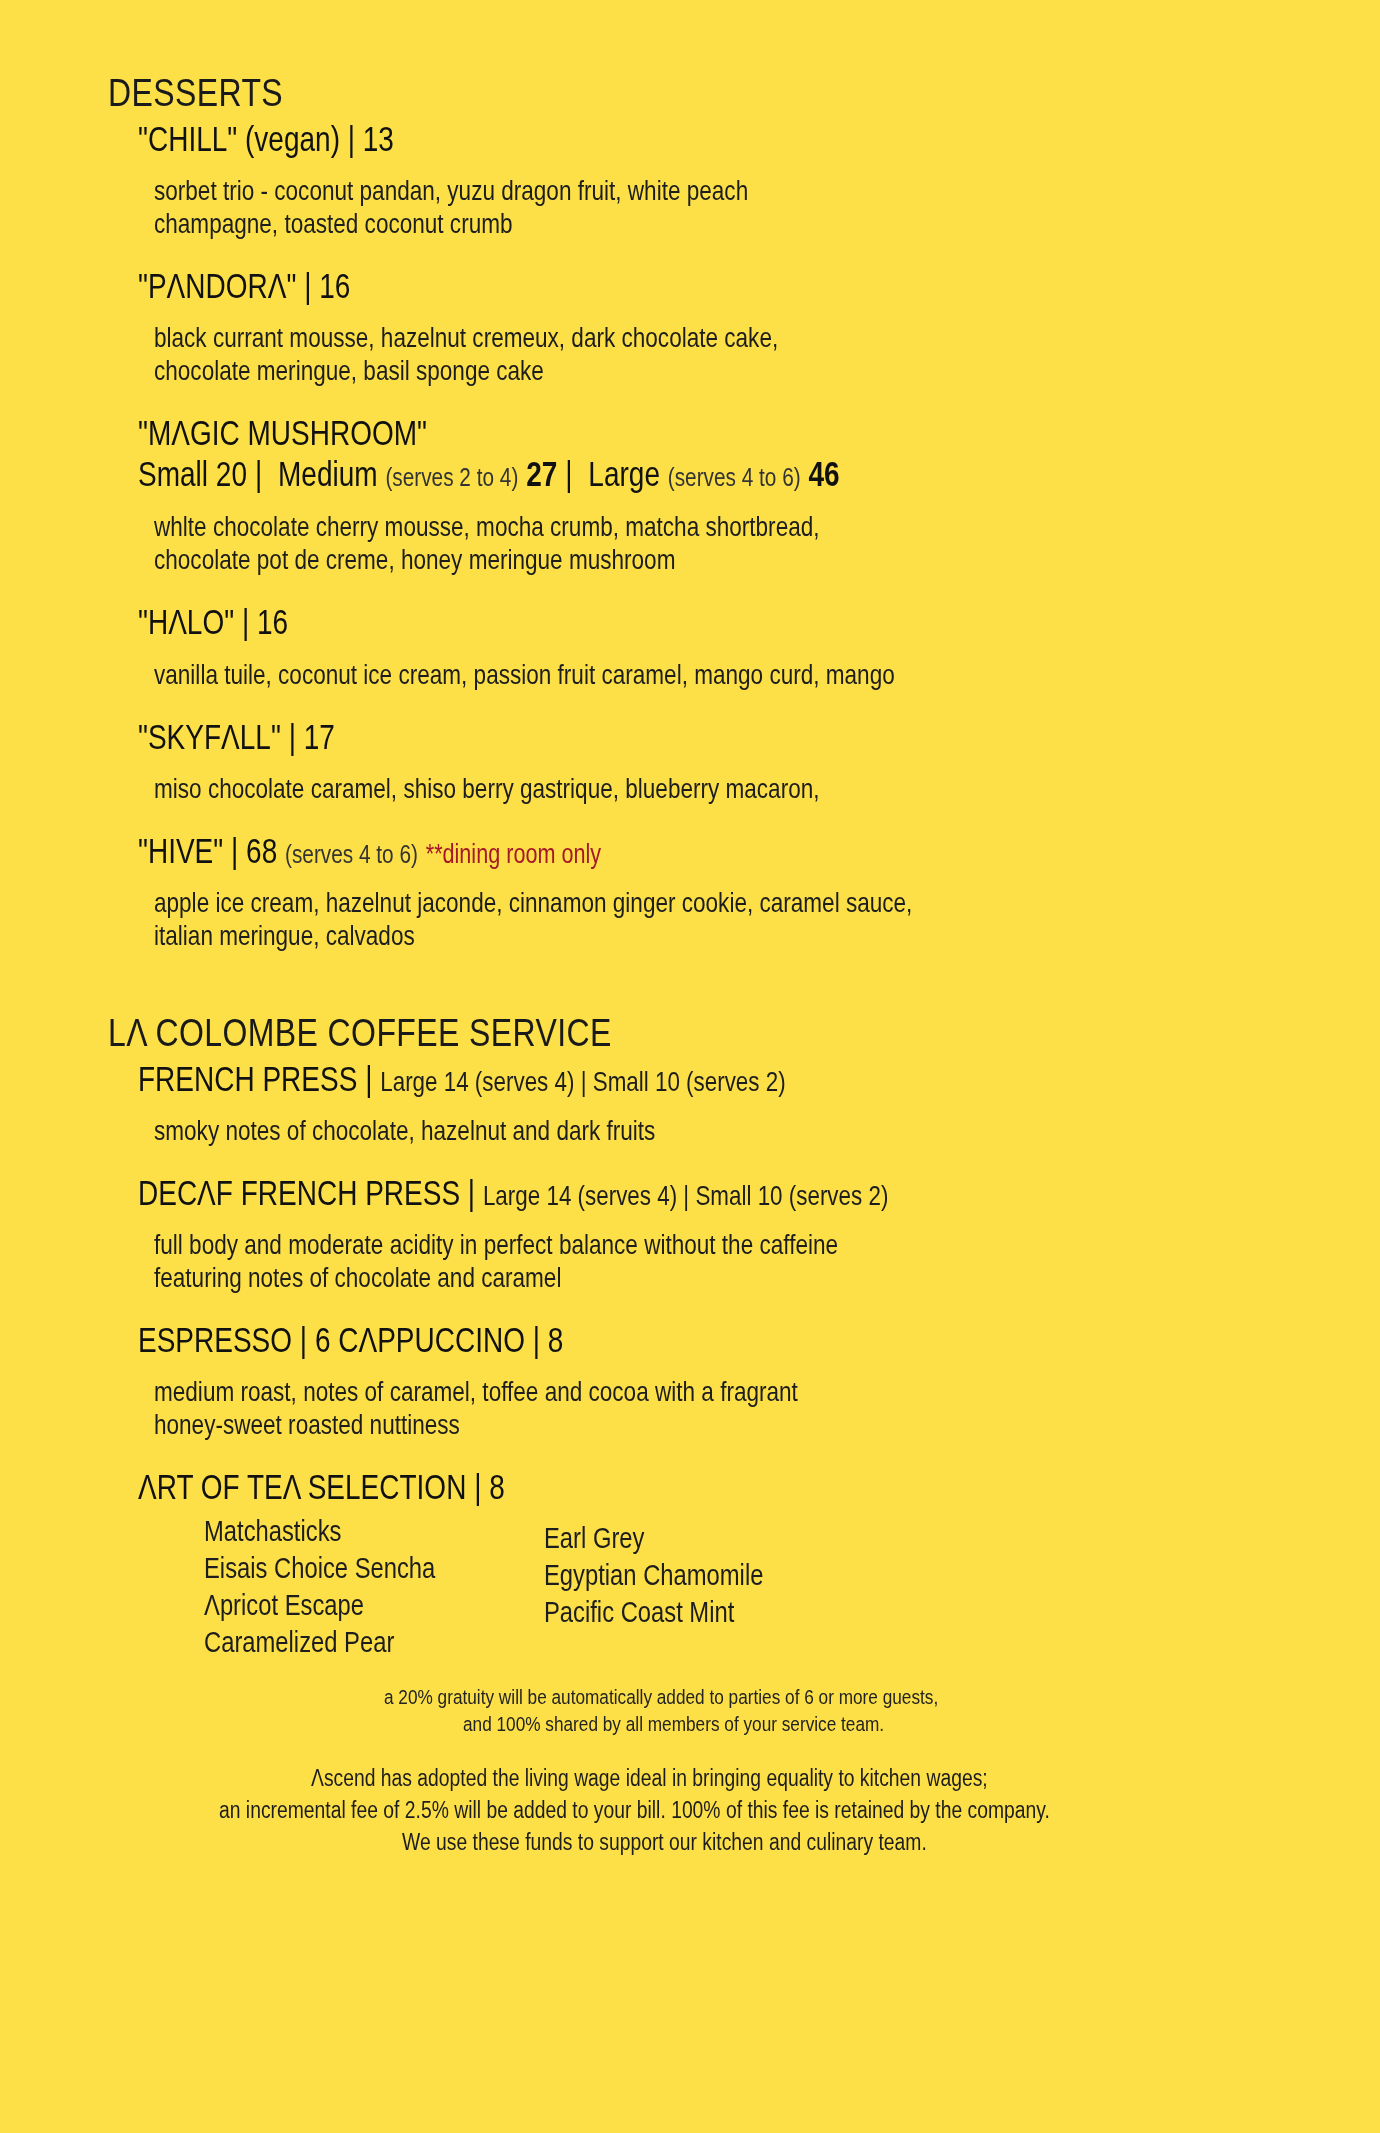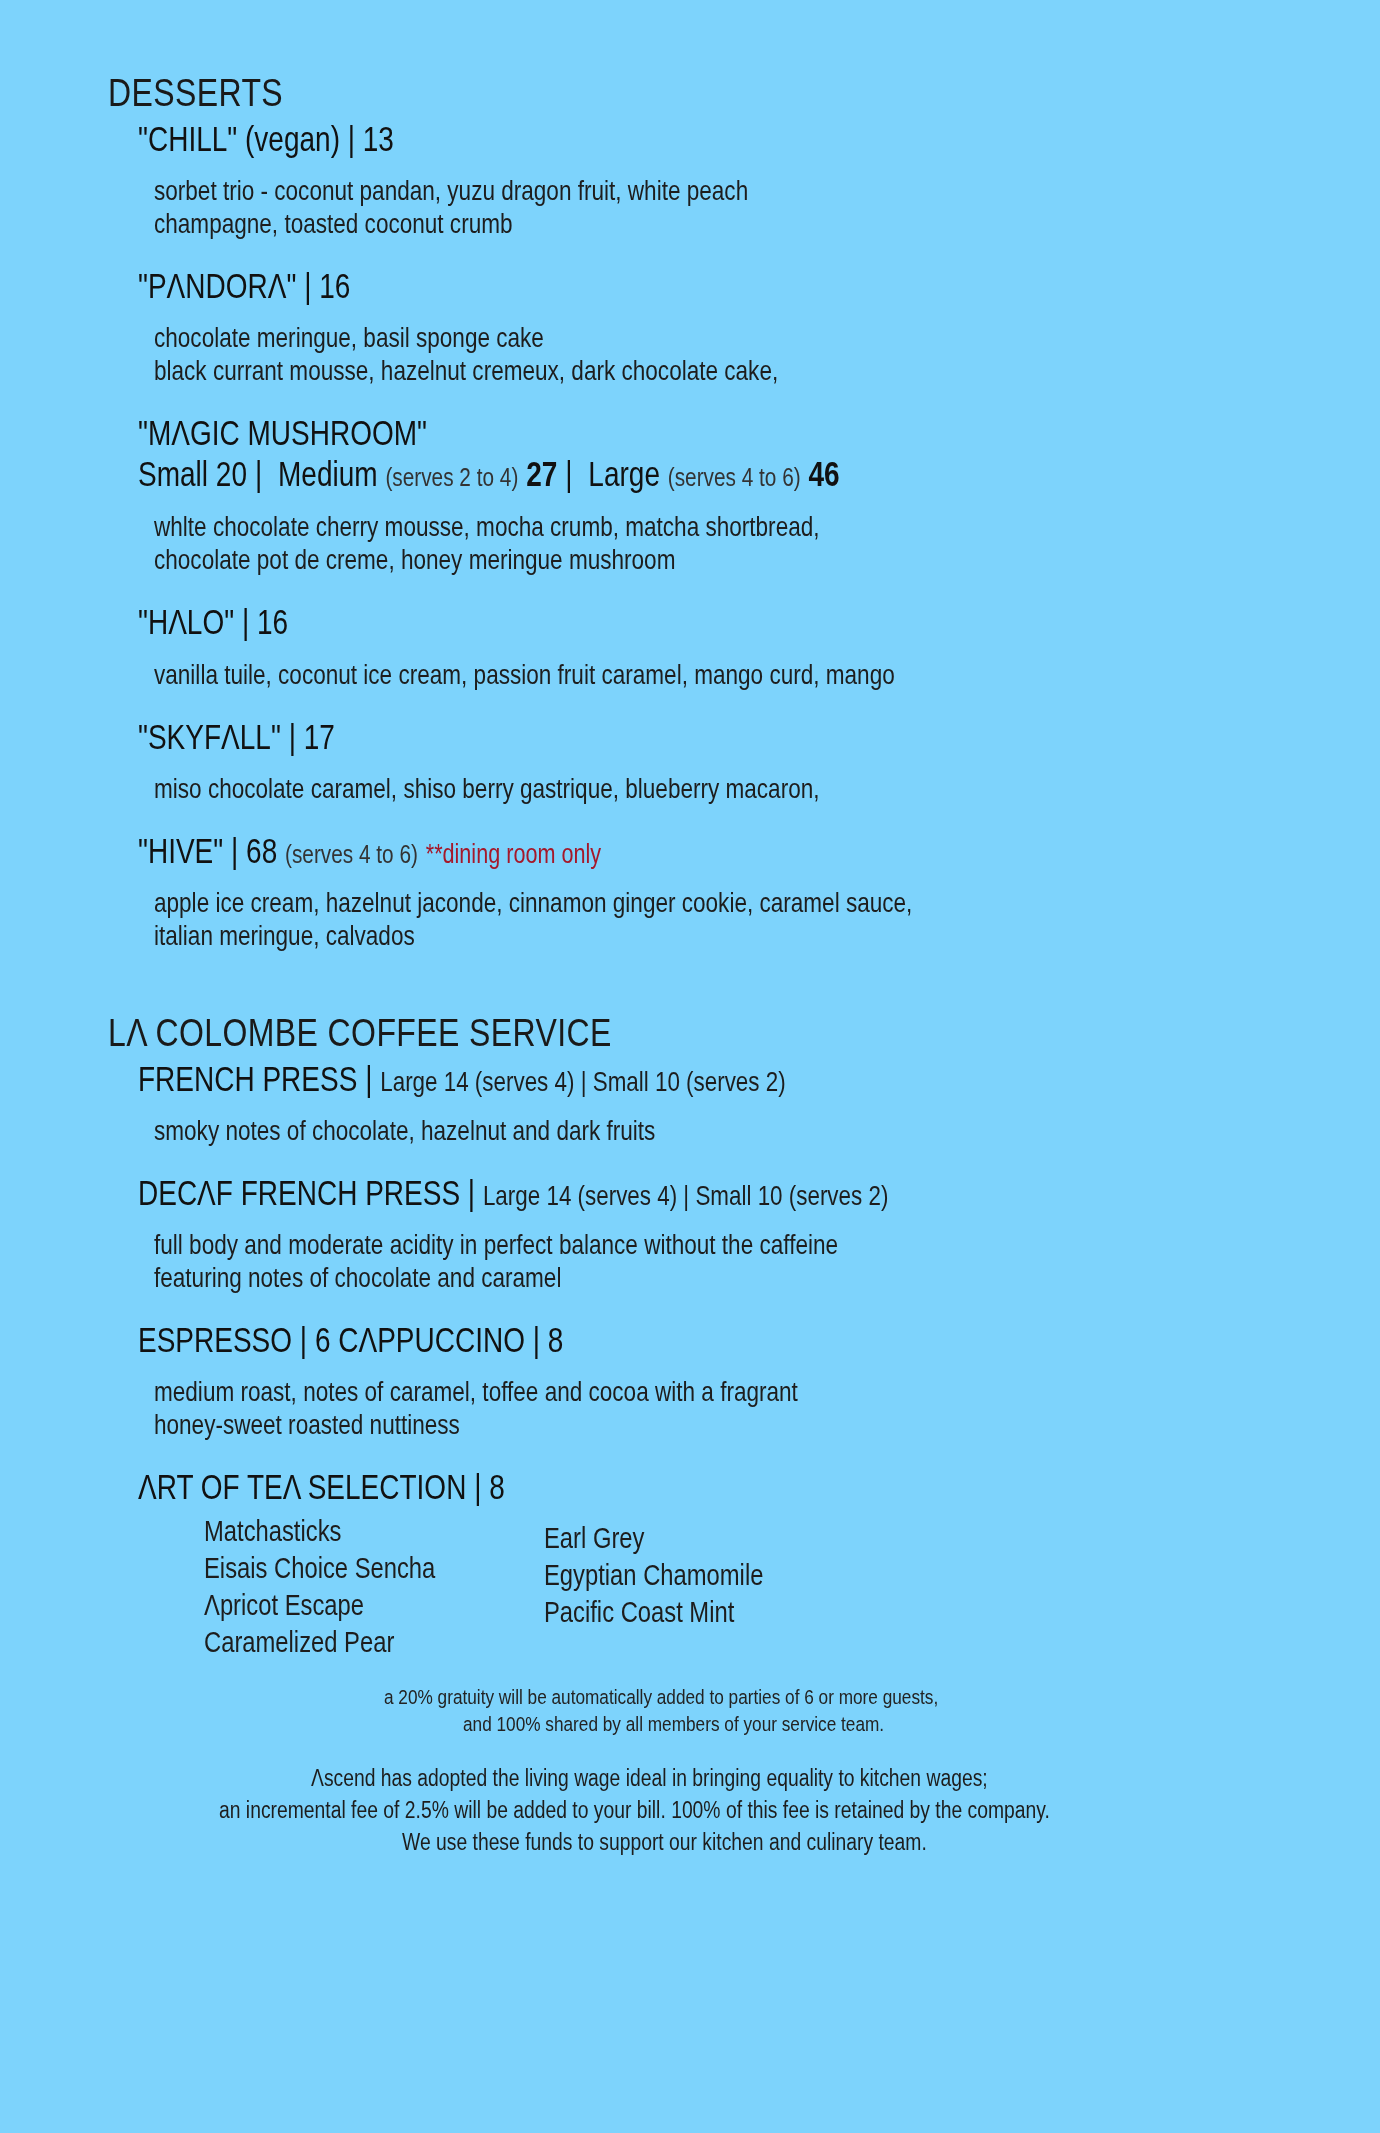--- a/index.html
+++ b/index.html
@@ -14,21 +14,21 @@
     font-family: "Liberation Sans", "DejaVu Sans", sans-serif;
     color: #111111;
     -webkit-font-smoothing: antialiased;
   }
   .page {
     position: relative;
     width: 1380px;
     height: 2133px;
     box-sizing: border-box;
     padding: 72px 60px 0 108px;
-    background: #7dd3fc;
+    background: #fde047;
   }
 
   
   .cond {
     transform: scaleX(0.80);
     transform-origin: left center;
     white-space: nowrap;
     display: inline-block;
   }
 
@@ -138,22 +138,22 @@
         <div class="item-title"><span class="cond">"CHILL" (vegan) | 13</span></div>
         <div class="item-desc">
           <span class="line"><span class="cond">sorbet trio - coconut pandan, yuzu dragon fruit, white peach</span></span>
           <span class="line"><span class="cond">champagne, toasted coconut crumb</span></span>
         </div>
       </li>
 
       <li class="item">
         <div class="item-title"><span class="cond">"PΛNDORΛ" | 16</span></div>
         <div class="item-desc">
+          <span class="line"><span class="cond">black currant mousse, hazelnut cremeux, dark chocolate cake,</span></span>
           <span class="line"><span class="cond">chocolate meringue, basil sponge cake</span></span>
-          <span class="line"><span class="cond">black currant mousse, hazelnut cremeux, dark chocolate cake,</span></span>
         </div>
       </li>
 
       <li class="item">
         <div class="item-title"><span class="cond">"MΛGIC MUSHROOM"</span></div>
         <div class="sizes"><span class="cond"><span>Small</span> <span>20</span><span class="pipe">|</span> <span>Medium</span> <span class="serves">(serves 2 to 4)</span> <span class="big-price">27</span><span class="pipe">|</span> <span>Large</span> <span class="serves">(serves 4 to 6)</span> <span class="big-price">46</span></span></div>
         <div class="item-desc">
           <span class="line"><span class="cond">whlte chocolate cherry mousse, mocha crumb, matcha shortbread,</span></span>
           <span class="line"><span class="cond">chocolate pot de creme, honey meringue mushroom</span></span>
         </div>

